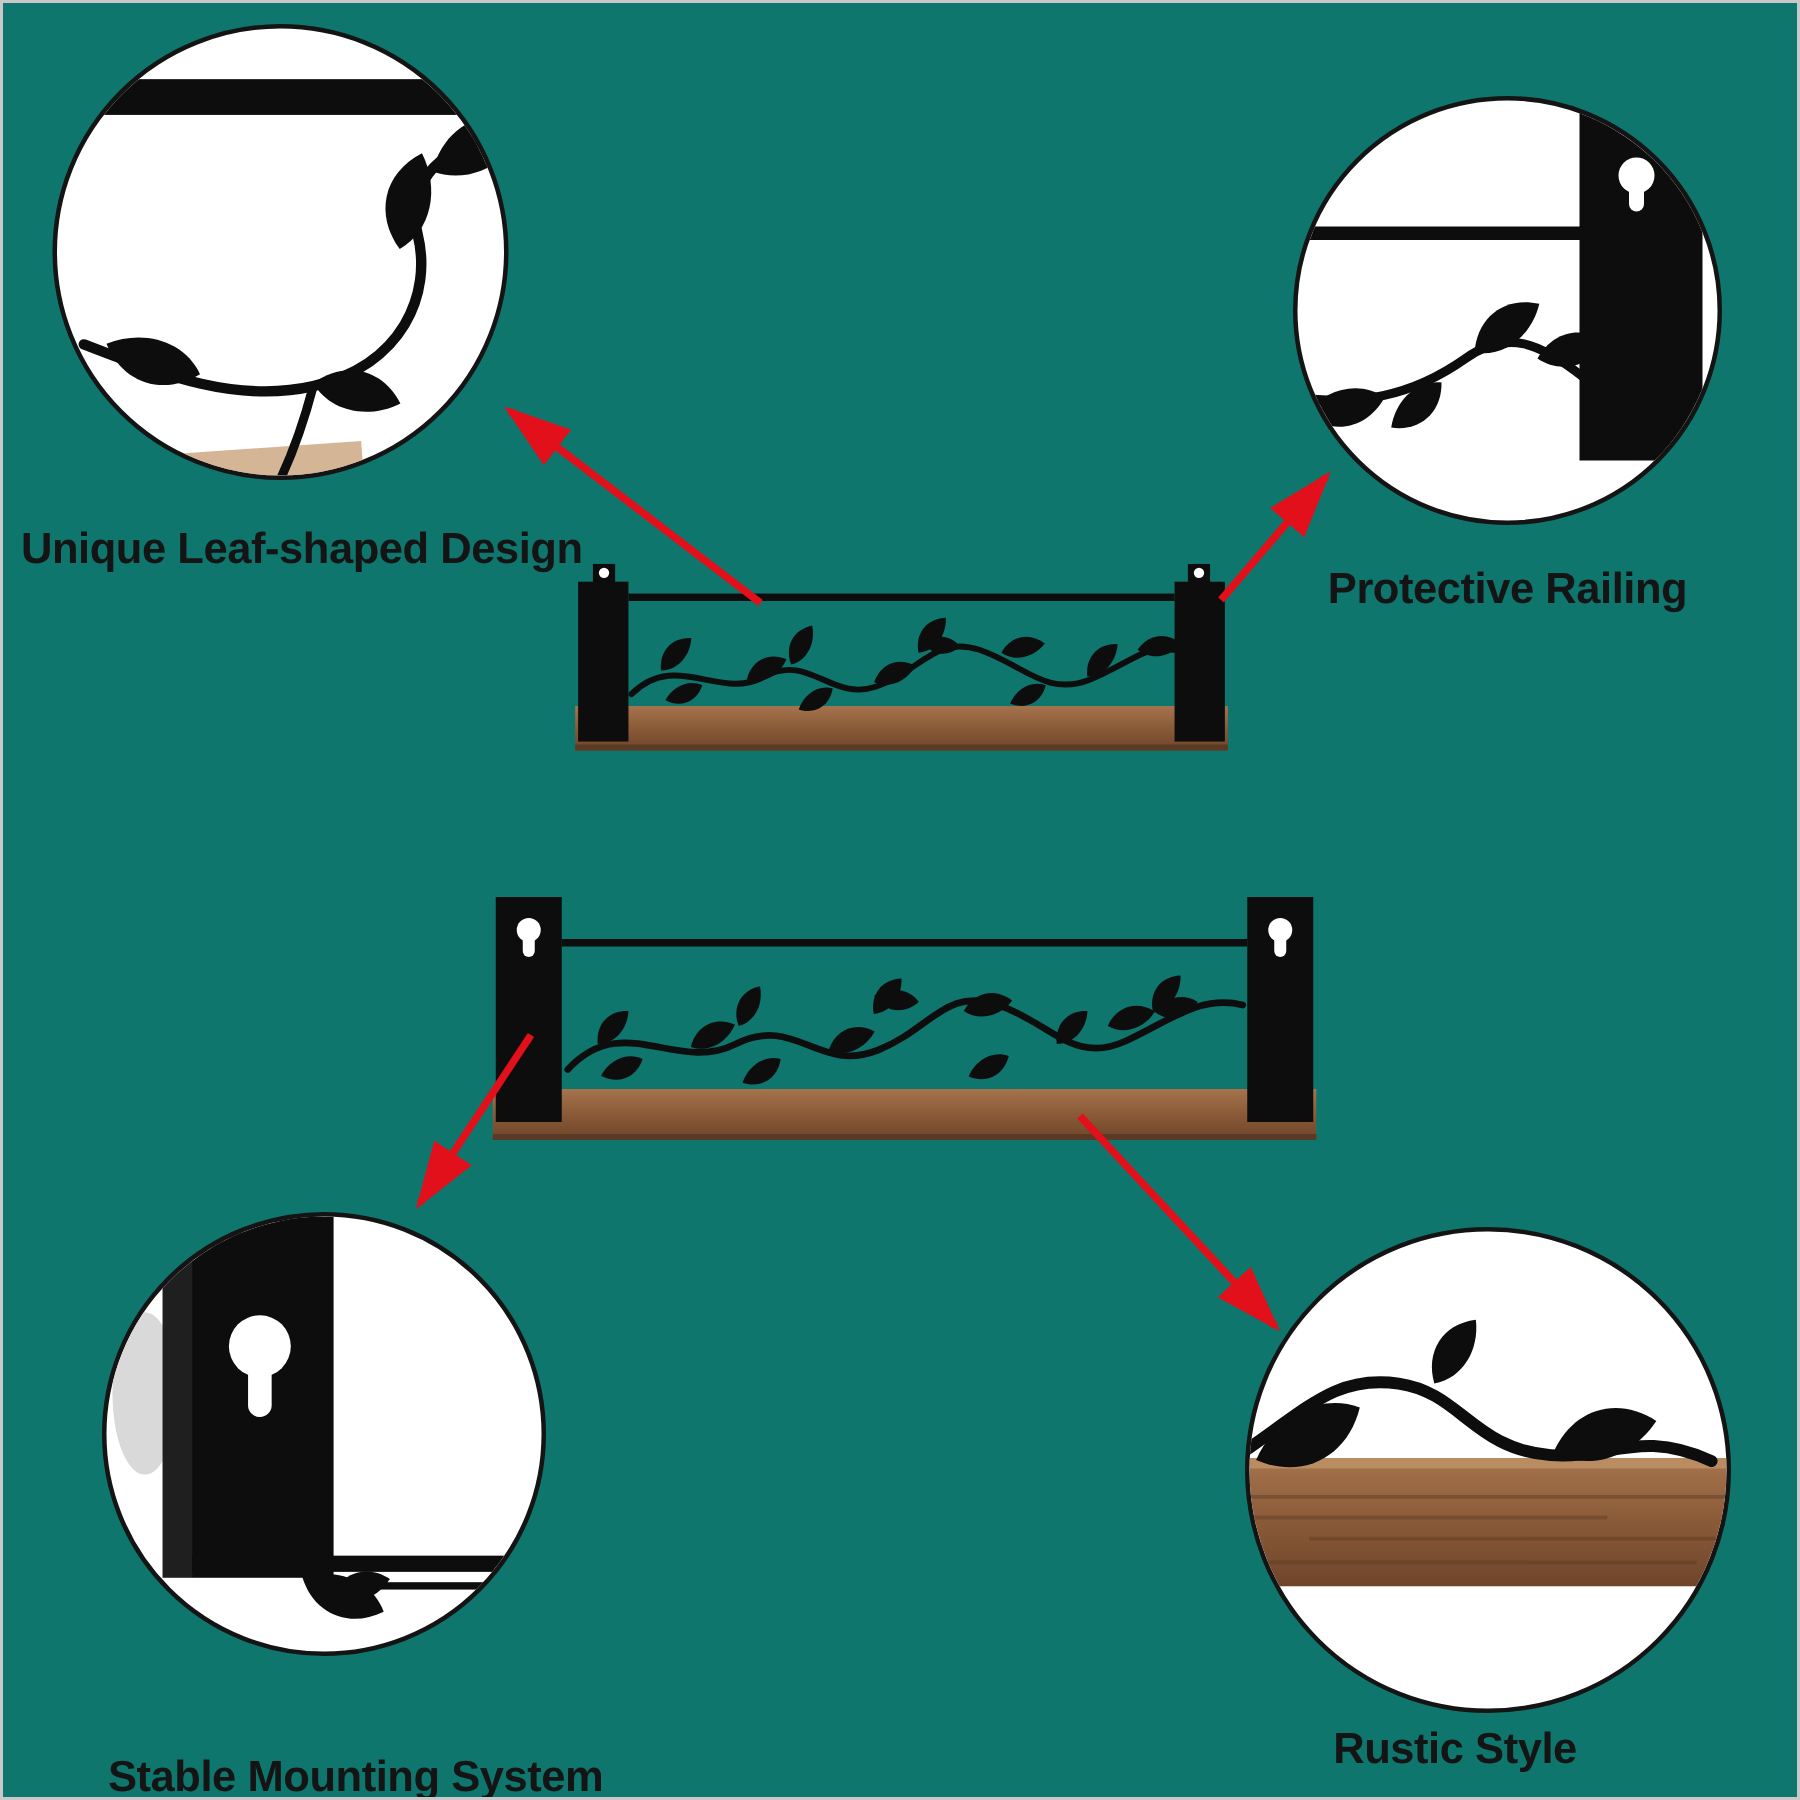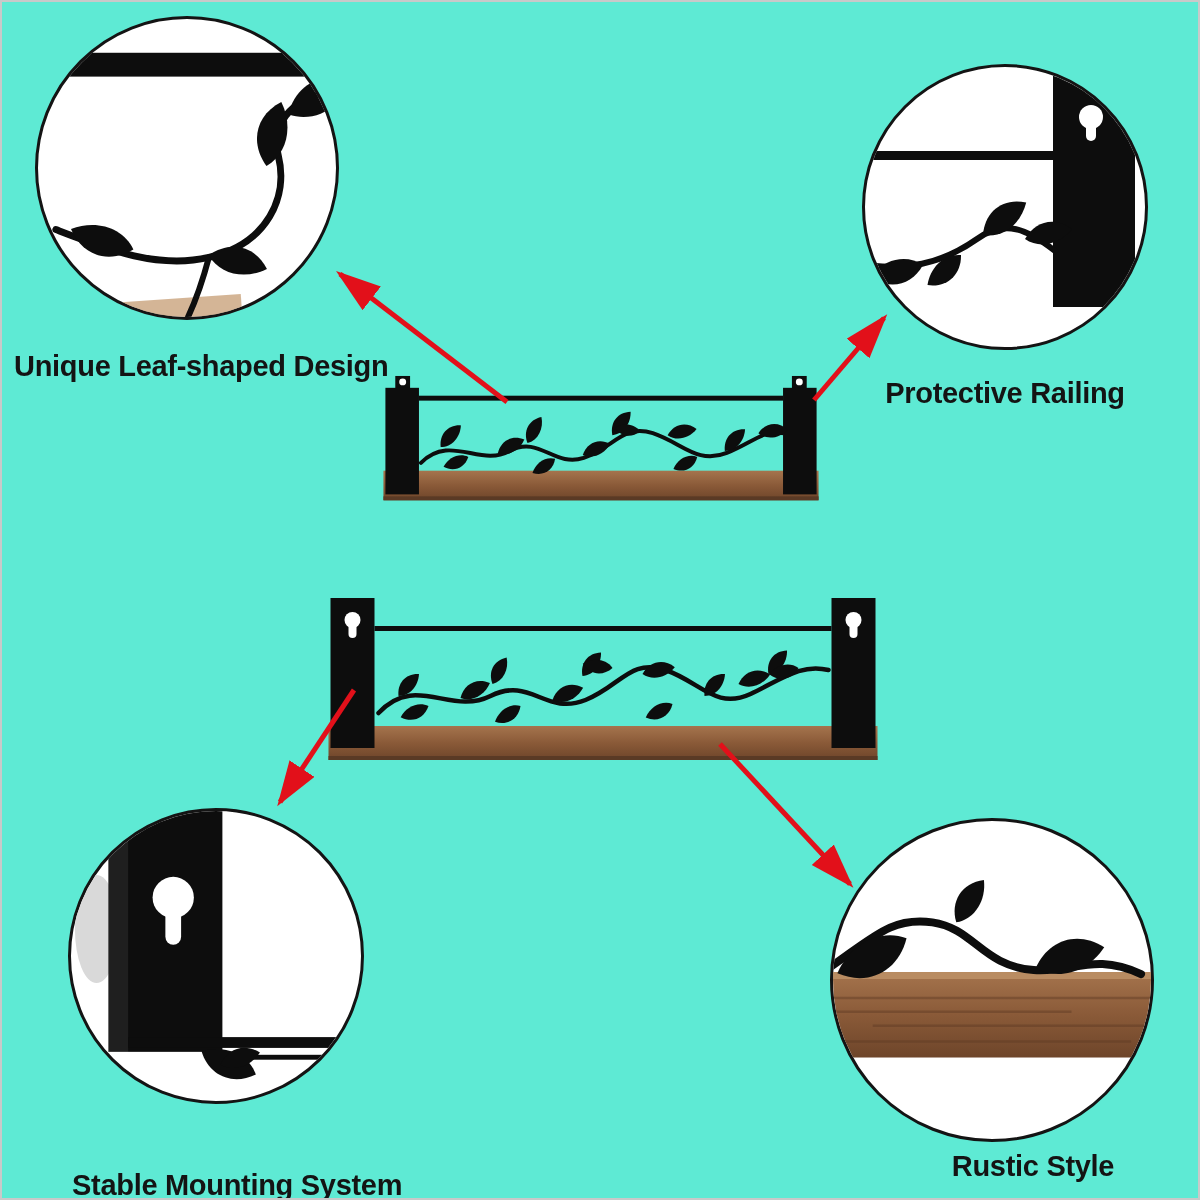--- a/index.html
+++ b/index.html
@@ -1,17 +1,17 @@
 <!DOCTYPE html>
 <html><head>
 <meta charset="utf-8">
 <style>
   html,body{margin:0;padding:0;background:#ffffff;}
   .canvas{
-    position:relative;width:1200px;height:1200px;background:#5eead4;
+    position:relative;width:1200px;height:1200px;background:#0f766e;
     border:2px solid #c9c9c9;box-sizing:border-box;overflow:hidden;
     font-family:"Liberation Sans", sans-serif;
   }
   .hidden-defs{position:absolute;width:0;height:0;overflow:hidden;}
   .circle{
     position:absolute;border-radius:50%;border:3px solid #141414;
     overflow:hidden;background:#ffffff;box-sizing:border-box;z-index:2;
   }
   .circle svg{display:block;width:100%;height:100%;}
   .shelf{position:absolute;z-index:1;}
@@ -23,21 +23,21 @@
   }
   .tl-circle{left:33px;top:14px;width:304px;height:304px;}
   .tr-circle{left:860px;top:62px;width:286px;height:286px;}
   .bl-circle{left:66px;top:806px;width:296px;height:296px;}
   .br-circle{left:828px;top:816px;width:324px;height:324px;}
   .shelf-small{left:365px;top:372px;width:468px;height:148px;}
   .shelf-large{left:318px;top:586px;width:566px;height:190px;}
   .tl-label{left:12px;top:348px;width:360px;}
   .tr-label{left:878px;top:375px;width:250px;}
   .bl-label{left:70px;top:1128px;width:320px;margin-top:39px;}
-  .br-label{left:931px;top:1148px;width:200px;}
+  .br-label{left:868px;top:1148px;width:200px;}
 </style>
 </head>
 <body>
 
 <div class="canvas">
 
   <svg class="hidden-defs" aria-hidden="true">
     <defs>
       <path id="leafShape" d="M0 0 C 8 -10, 21 -11, 30 -1 C 21 7, 8 8, 0 0 Z"></path>
       <linearGradient id="woodGrad" x1="0" y1="0" x2="0" y2="1">

